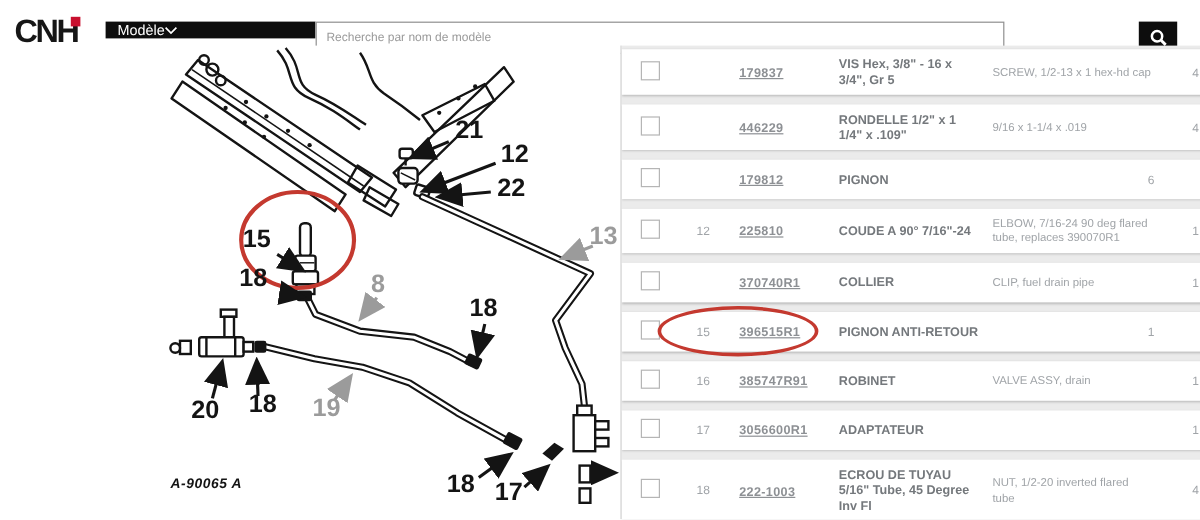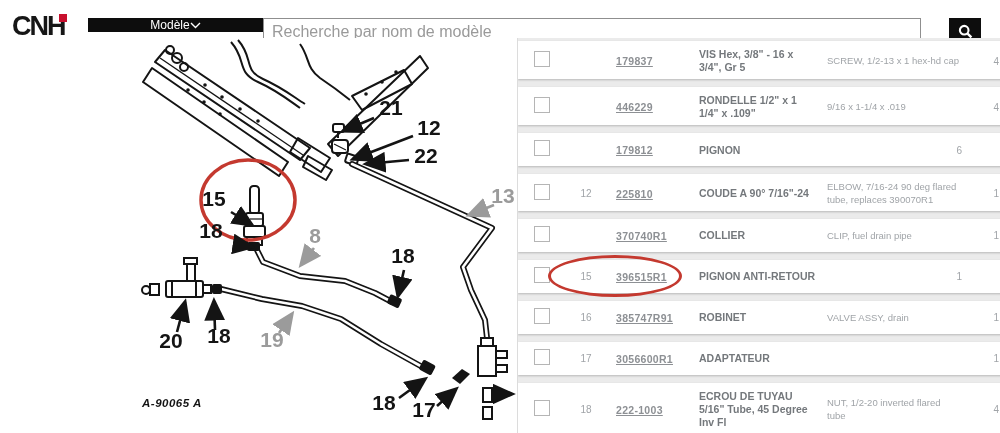--- a/index.html
+++ b/index.html
@@ -6,24 +6,24 @@
   *{box-sizing:border-box;font-family:"Liberation Sans",sans-serif;}
   .app{position:relative;width:1000px;height:433px;background:#fff;overflow:hidden;}
 
   
   .header{position:absolute;left:0;top:0;width:1000px;height:38px;background:#fff;margin-top:12px;}
   .logo{position:absolute;left:12px;top:3px;width:76px;cursor:pointer;}
   .logo-word{font-size:27px;font-weight:900;letter-spacing:-2px;line-height:0.85;color:#161616;position:relative;display:inline-block;}
   .logo-sq{position:absolute;right:-2px;top:-1px;width:8px;height:8px;background:#c8102e;}
   .logo-sub{font-size:6.8px;font-weight:700;letter-spacing:2.1px;color:#161616;margin-top:1px;}
   .model-dd{position:absolute;left:88px;top:6px;width:175px;height:14px;background:#0d0d0d;color:#fff;
-    display:flex;align-items:center;justify-content:center;padding:0 10px;cursor:pointer;}
+    display:flex;align-items:center;justify-content:flex-start;padding:0 10px;cursor:pointer;}
   .model-dd span{font-size:12px;}
-  .search-box{position:absolute;left:263px;top:6px;width:658px;height:27px;border:1px solid #8f8f8f;background:#fff;
-    padding:0 8px;font-size:16px;color:#333;outline:none;}
+  .search-box{position:absolute;left:263px;top:6px;width:574px;height:27px;border:1px solid #8f8f8f;background:#fff;
+    padding:0 8px;font-size:10px;color:#333;outline:none;}
   .search-box::placeholder{color:#9a9a9a;}
   .search-btn{position:absolute;left:949px;top:6px;width:32px;height:27px;background:#0d0d0d;border:none;cursor:pointer;
     display:flex;align-items:center;justify-content:center;padding:0;}
 
   
   .diagram{position:absolute;left:0;top:38px;width:517px;height:395px;background:#fff;}
 
   
   .table-panel{position:absolute;left:517px;top:38px;width:491px;height:395px;background:#ebebeb;
     border-left:1px solid #dcdcdc;padding-top:3px;display:flex;flex-direction:column;gap:8px;overflow:hidden;}

